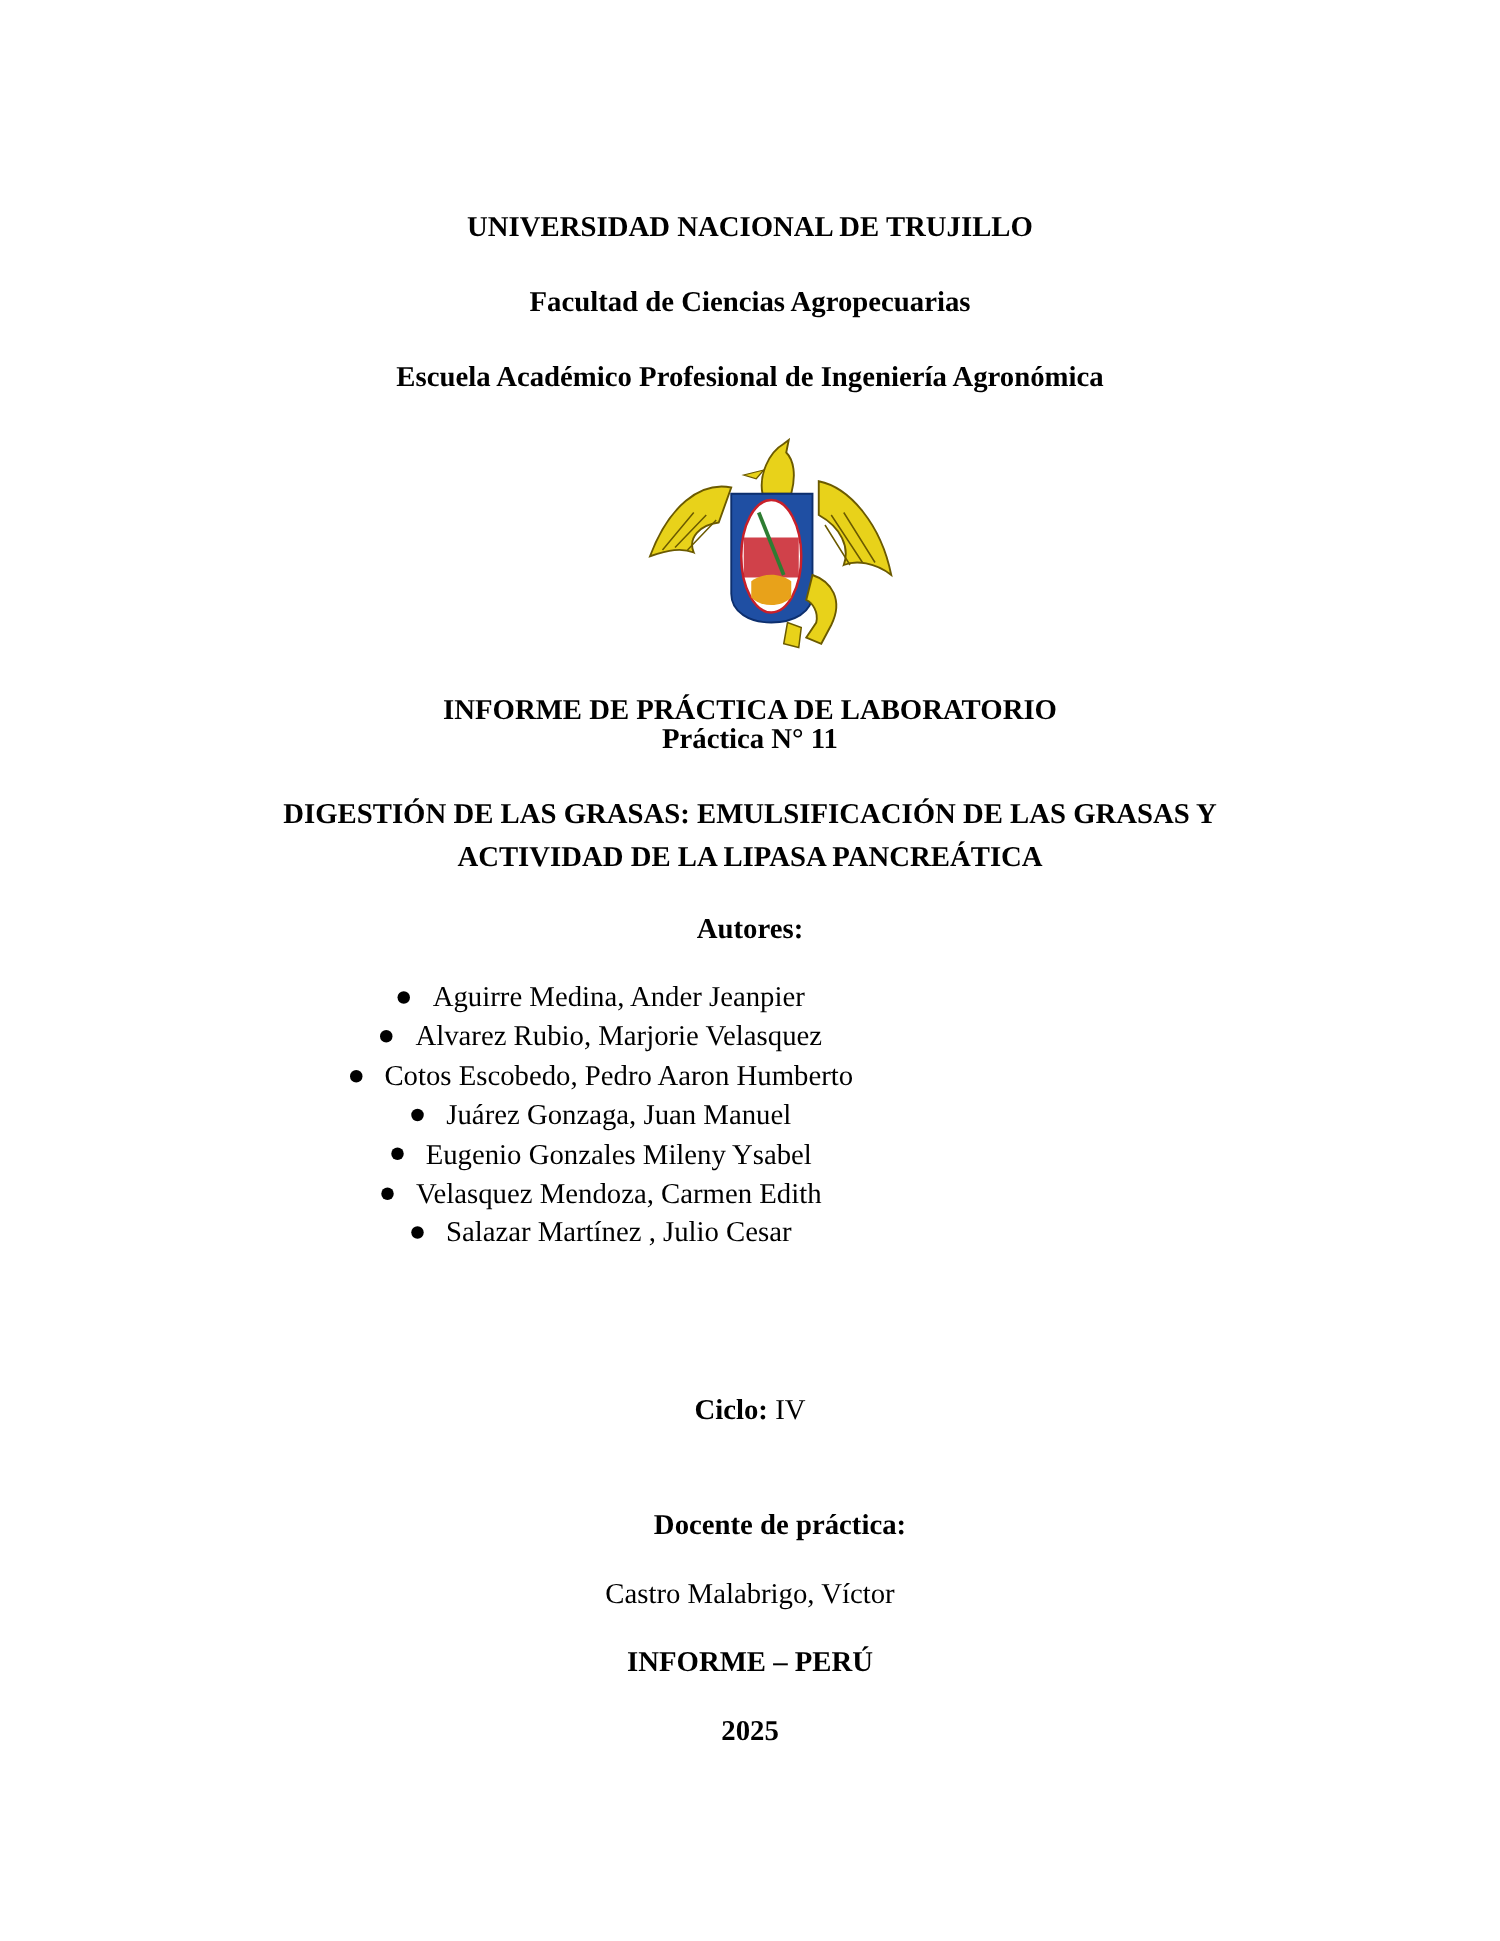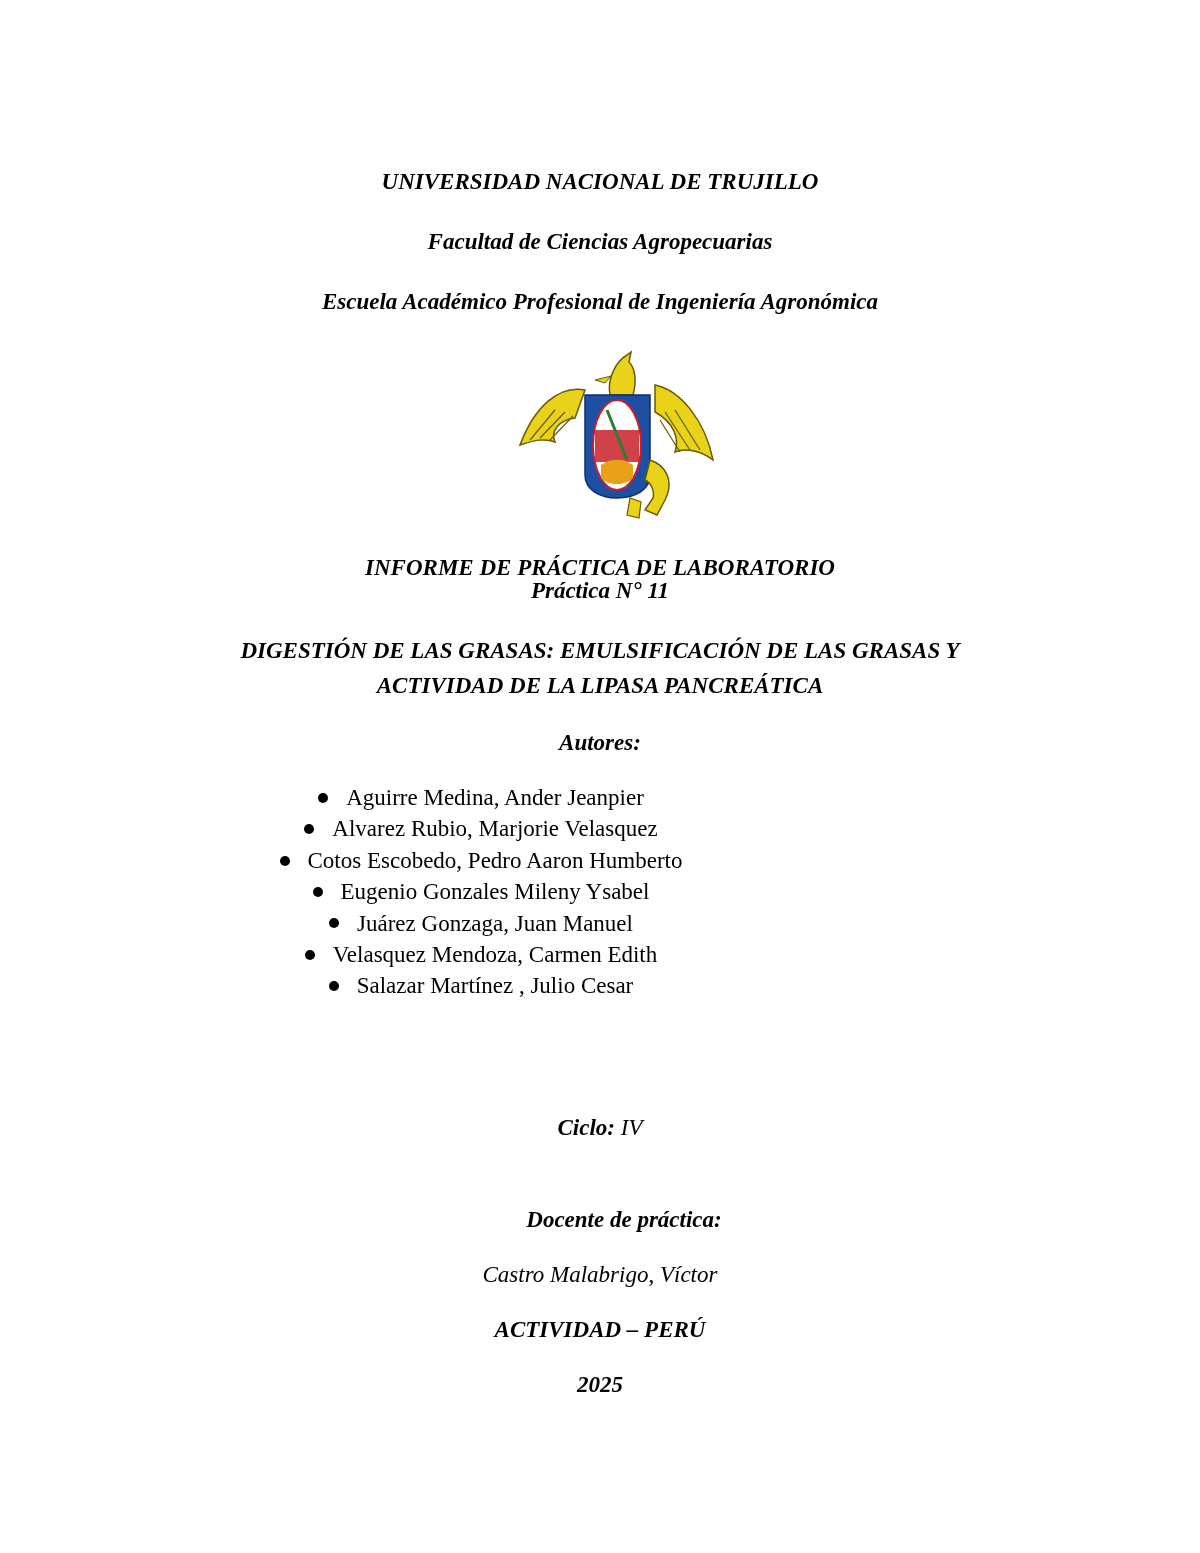--- a/index.html
+++ b/index.html
@@ -1,18 +1,18 @@
 <!DOCTYPE html>
 <html><head>
 <meta charset="utf-8">
 <style>
   html, body { margin:0; padding:0; background:#ffffff; }
   body { width:1200px; height:1553px; position:relative; overflow:hidden;
          font-family:"Liberation Serif","DejaVu Serif",serif; color:#000; }
-  .line { position:absolute; left:0; width:1200px; text-align:center; white-space:nowrap;font-style:italic; }
+  .line { position:absolute; left:0; width:1200px; text-align:center; white-space:nowrap; }
   .b { font-weight:bold; }
   .fs23 { font-size:23px; }
   .logo { position:absolute; left:515px; top:350px; width:200px; height:170px; }
   .authors { position:absolute; left:0; top:782px; width:962px; }
   .author { text-align:center; font-size:23px; line-height:31.4px; white-space:nowrap; }
   .bullet { display:inline-block; width:10px; height:10px; border-radius:50%; background:#000;
             margin-right:18px; vertical-align:middle; position:relative; top:-2px; }
 </style>
 </head>
 <body>
@@ -48,27 +48,27 @@
 <div class="line b fs23" style="top:578px;">Práctica N° 11</div>
 <div class="line b fs23" style="top:638px;">DIGESTIÓN DE LAS GRASAS: EMULSIFICACIÓN DE LAS GRASAS Y</div>
 <div class="line b fs23" style="top:673px;">ACTIVIDAD DE LA LIPASA PANCREÁTICA</div>
 
 <div class="line b fs23" style="top:730px;">Autores:</div>
 
 <div class="authors">
   <div class="author"><span class="bullet"></span><span>Aguirre Medina, Ander Jeanpier</span></div>
   <div class="author"><span class="bullet"></span><span>Alvarez Rubio, Marjorie Velasquez</span></div>
   <div class="author"><span class="bullet"></span><span>Cotos Escobedo, Pedro Aaron Humberto</span></div>
+  <div class="author"><span class="bullet"></span><span>Juárez Gonzaga, Juan Manuel</span></div>
   <div class="author"><span class="bullet"></span><span>Eugenio Gonzales Mileny Ysabel</span></div>
-  <div class="author"><span class="bullet"></span><span>Juárez Gonzaga, Juan Manuel</span></div>
   <div class="author"><span class="bullet"></span><span>Velasquez Mendoza, Carmen Edith</span></div>
   <div class="author"><span class="bullet"></span><span>Salazar Martínez , Julio Cesar</span></div>
 </div>
 
 <div class="line fs23" style="top:1115px;">
   <span class="b">Ciclo:</span>
   <span>IV</span>
 </div>
 
 <div class="line b fs23" style="top:1207px;padding-left:24px;">Docente de práctica:</div>
 <div class="line fs23" style="top:1262px;">Castro Malabrigo, Víctor</div>
-<div class="line b fs23" style="top:1317px;">ACTIVIDAD – PERÚ</div>
+<div class="line b fs23" style="top:1317px;">INFORME – PERÚ</div>
 <div class="line b fs23" style="top:1372px;">2025</div>
 
 </body></html>

